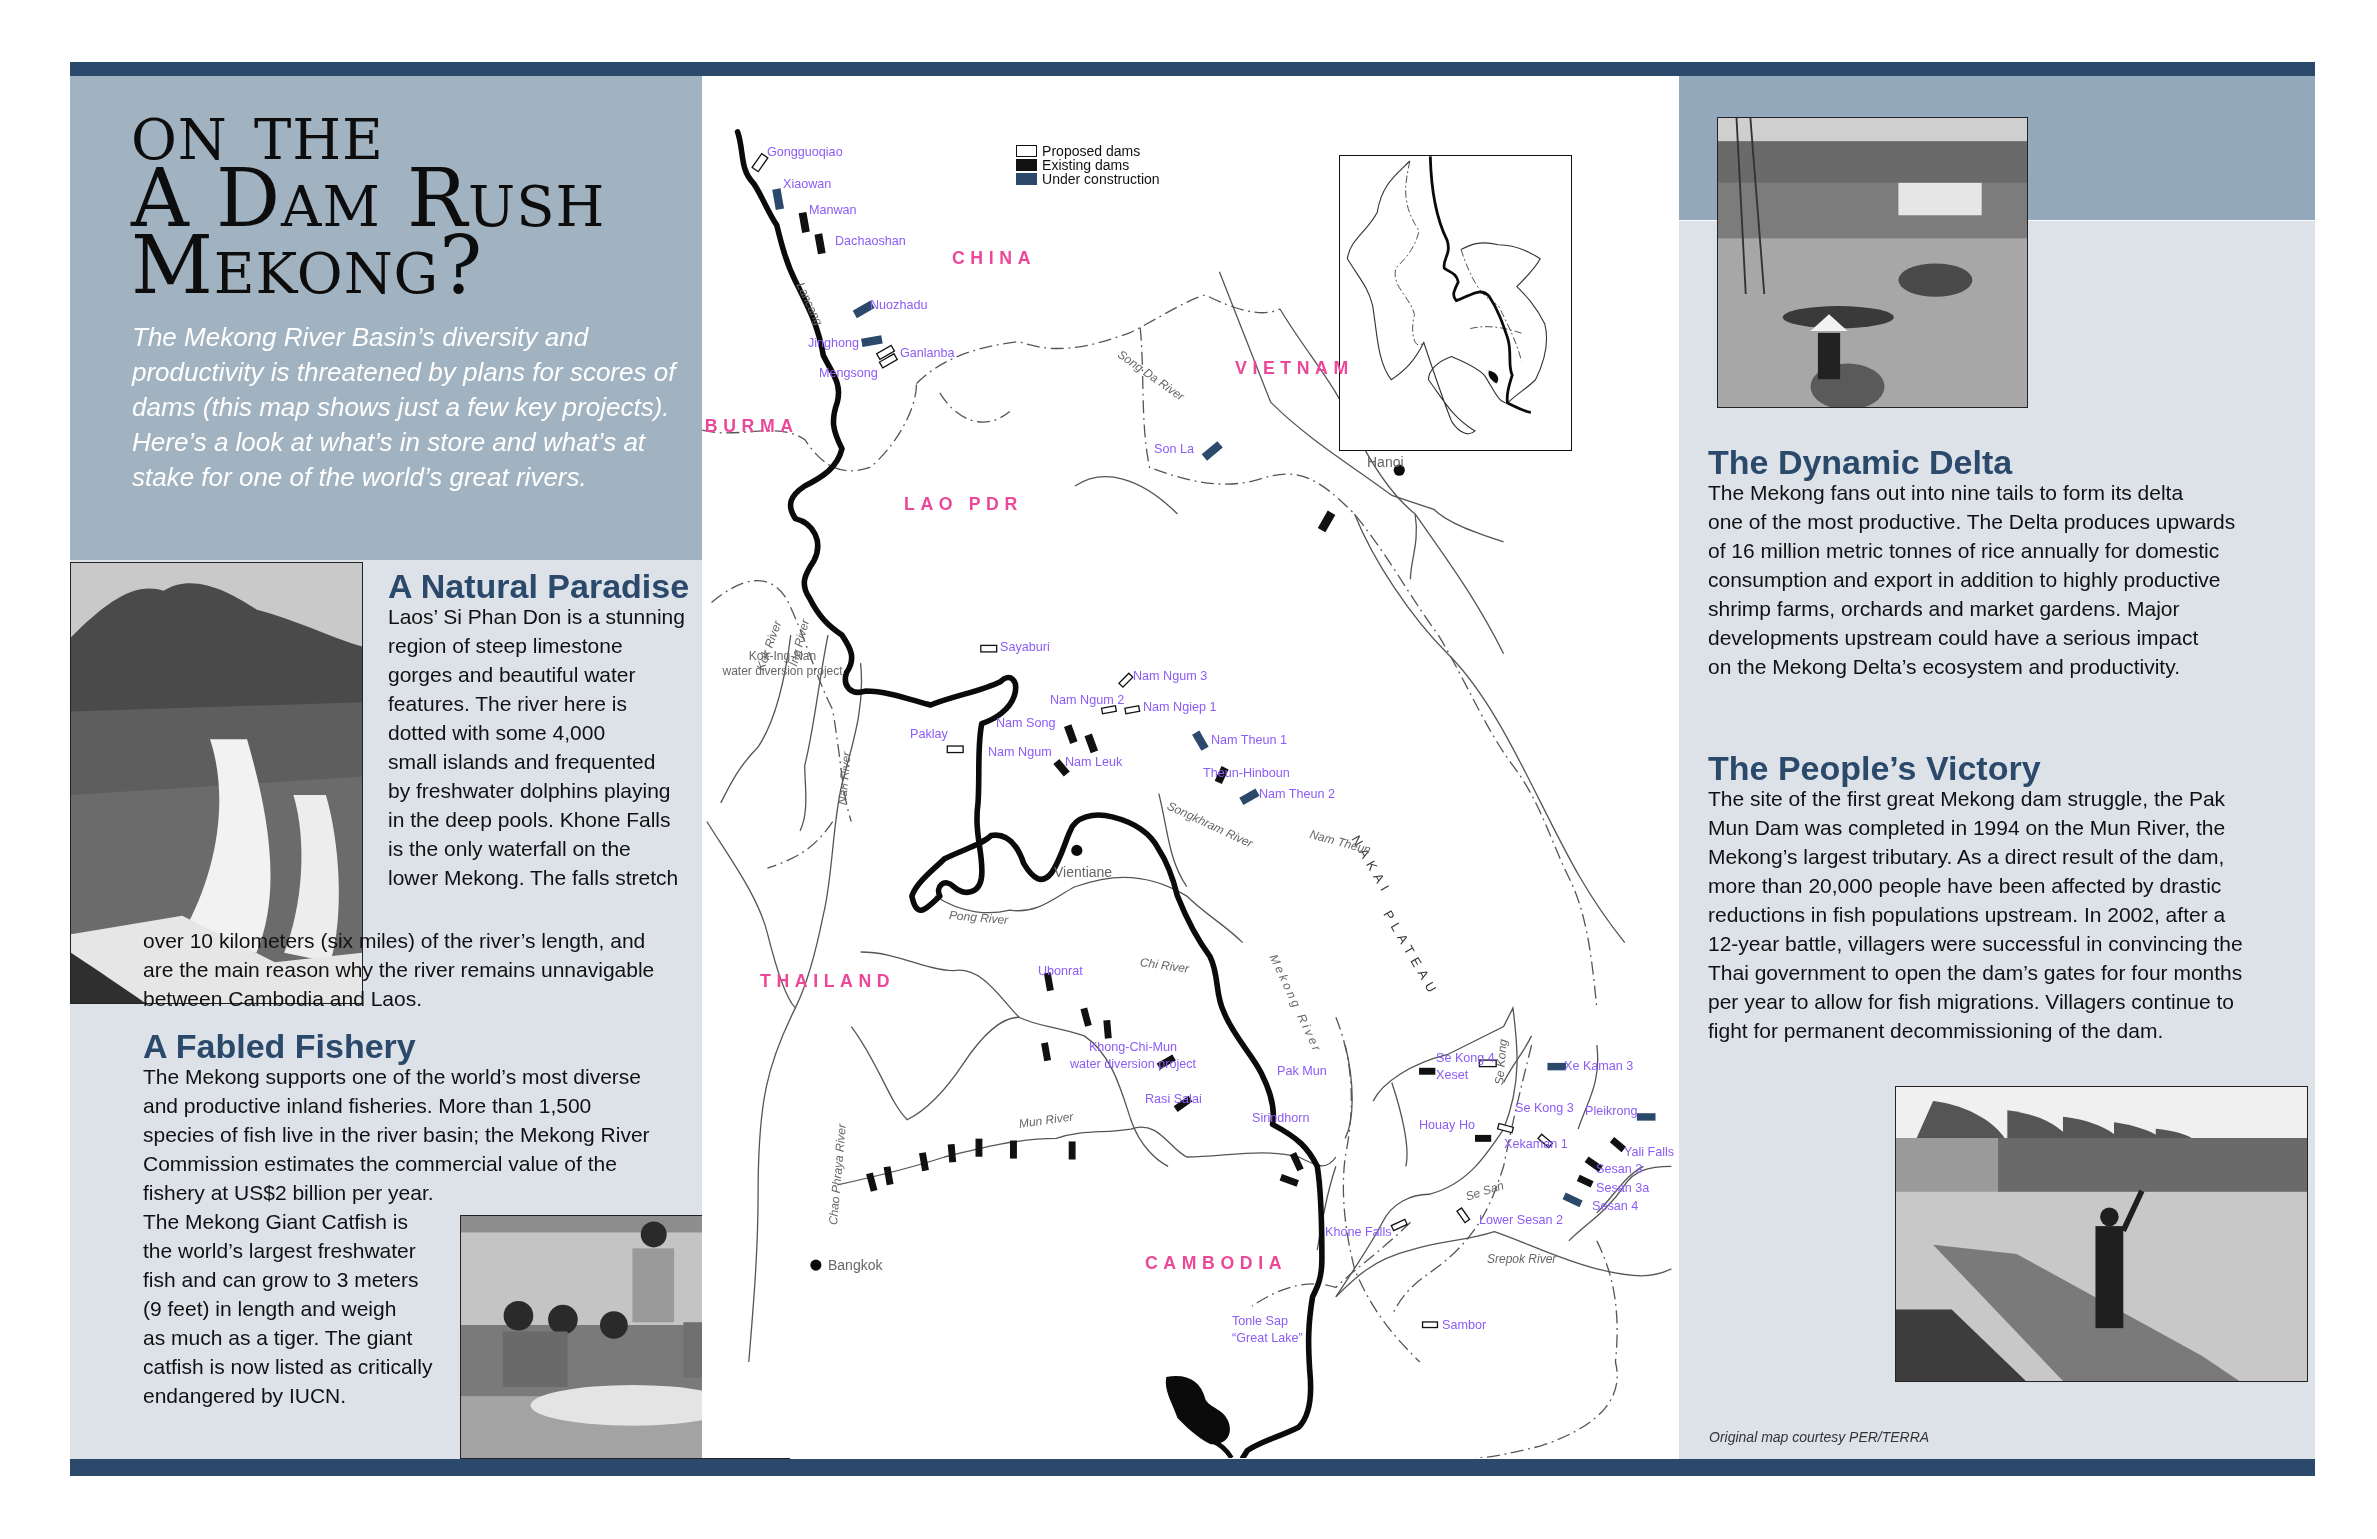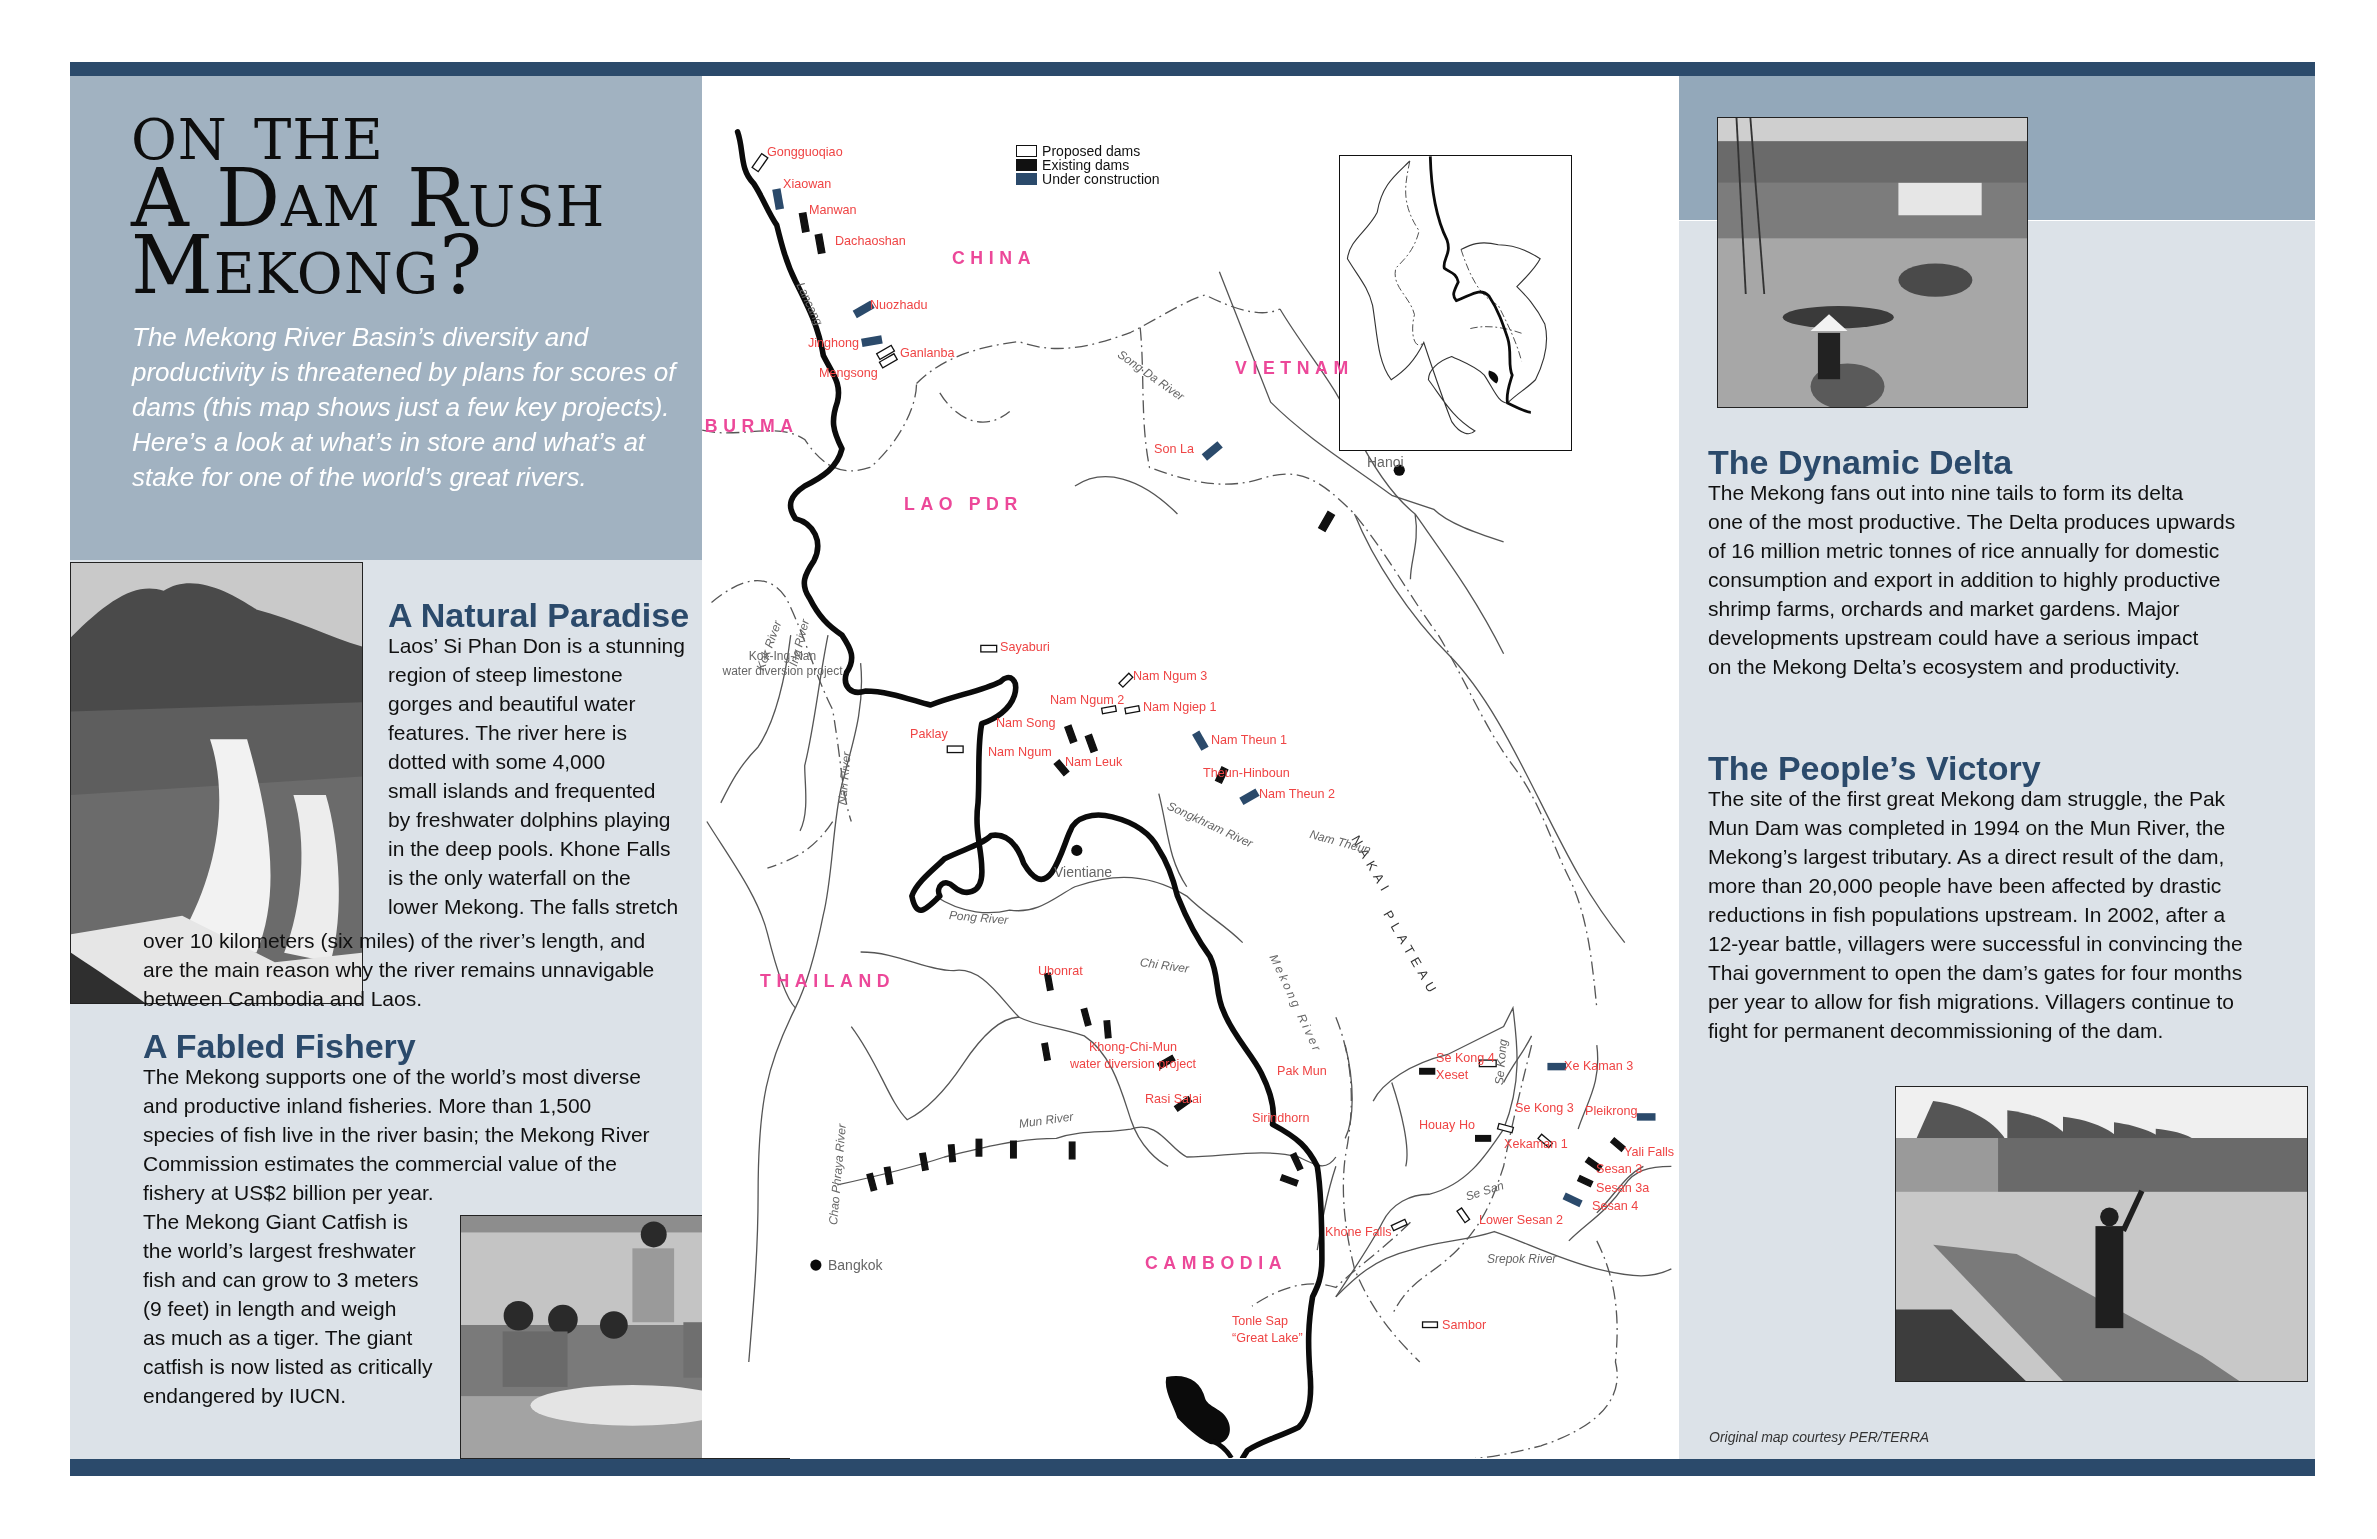--- a/index.html
+++ b/index.html
@@ -12,21 +12,21 @@
   .right-top{left:1679px;top:76px;width:636px;height:144px;background:#93a8ba;}
   .right-bot{left:1679px;top:221px;width:636px;height:1238px;background:#dce2e8;}
   .map{left:702px;top:76px;width:977px;height:1382px;background:#ffffff;overflow:hidden;}
   .title{left:131px;top:98px;width:559px;font-family:"DejaVu Serif","Liberation Serif",serif;font-size:76px;line-height:67px;color:#0d0d0d;letter-spacing:0.9px;}
   .intro{left:132px;top:320px;width:559px;font-family:"Liberation Sans",sans-serif;font-style:italic;font-size:26px;line-height:35px;color:#ffffff;}
   .h2{font-family:"Liberation Sans",sans-serif;font-weight:bold;color:#2b4a6b;font-size:34px;line-height:32px;}
   .body{font-family:"Liberation Sans",sans-serif;font-size:21px;line-height:29px;color:#111;}
   .photo{border:1.9px solid #222;box-sizing:border-box;overflow:hidden;}
   .ph-bg{width:100%;height:100%;}
   .credit{left:1709px;top:1429px;font-family:"Liberation Sans",sans-serif;font-style:italic;font-size:14px;color:#333;}
-  .maplabel{position:absolute;font-family:"Liberation Sans",sans-serif;font-size:12.6px;color:#ef4444;white-space:nowrap;}
+  .maplabel{position:absolute;font-family:"Liberation Sans",sans-serif;font-size:12.6px;color:#8b5cf6;white-space:nowrap;}
   .country{position:absolute;font-family:"Liberation Sans",sans-serif;font-weight:bold;font-size:17.7px;letter-spacing:5.6px;color:#ec4899;white-space:nowrap;}
   .river{position:absolute;font-family:"Liberation Sans",sans-serif;font-style:italic;font-size:12px;color:#666;white-space:nowrap;transform-origin:left center;}
   .city{position:absolute;font-family:"Liberation Sans",sans-serif;font-size:14px;color:#666;white-space:nowrap;}
   .legend-row{display:flex;align-items:center;height:14px;font-family:"Liberation Sans",sans-serif;font-size:14px;color:#111;}
   .legend-swatch{width:20.5px;height:11.2px;box-sizing:border-box;margin-right:5.6px;}
 </style>
 </head>
 <body>
 
 <div class="abs topbar"></div>
@@ -48,21 +48,21 @@
     <path d="M0,80 C40,40 70,20 100,30 C130,10 170,30 200,50 C240,60 280,80 314,90 L314,200 L0,220 Z" fill="#4a4a4a"></path>
     <path d="M0,160 L314,150 L314,260 L0,260 Z" fill="#5e5e5e"></path>
     <path d="M0,250 L314,230 L314,474 L0,474 Z" fill="#6b6b6b"></path>
     <path d="M150,190 C170,250 160,330 120,400 L200,420 C230,350 210,260 190,190 Z" fill="#f2f2f2"></path>
     <path d="M240,250 C255,300 250,370 230,420 L280,430 C295,380 290,300 275,250 Z" fill="#ededed"></path>
     <path d="M0,400 L120,380 L220,430 L314,420 L314,474 L0,474 Z" fill="#e6e6e6"></path>
     <path d="M0,420 C30,440 60,460 80,474 L0,474 Z" fill="#2f2f2f"></path>
   </svg>
 </div>
 
-<div class="abs" style="left:388px;top:599px;width:317px;">
+<div class="abs" style="left:388px;top:570px;width:317px;">
   <div class="h2">A Natural Paradise</div>
   <div class="body" style="white-space:nowrap;">
     <div>Laos’ Si Phan Don is a stunning</div>
     <div>region of steep limestone</div>
     <div>gorges and beautiful water</div>
     <div>features. The river here is</div>
     <div>dotted with some 4,000</div>
     <div>small islands and frequented</div>
     <div>by freshwater dolphins playing</div>
     <div>in the deep pools. Khone Falls</div>

